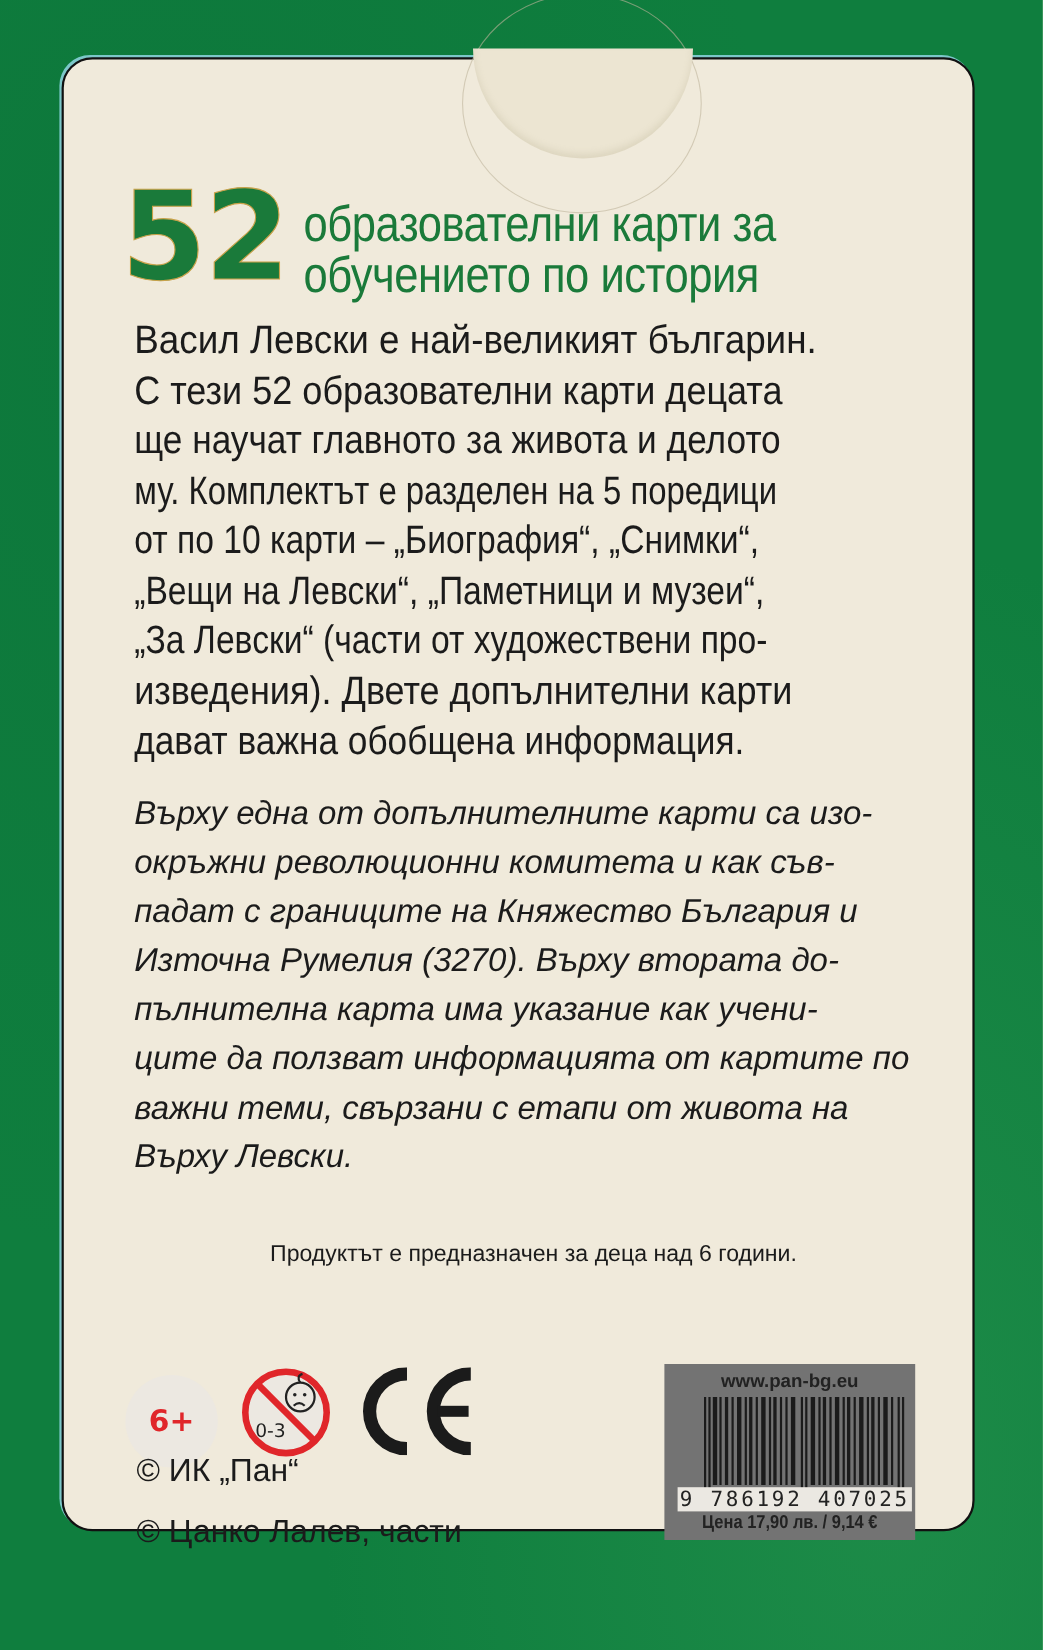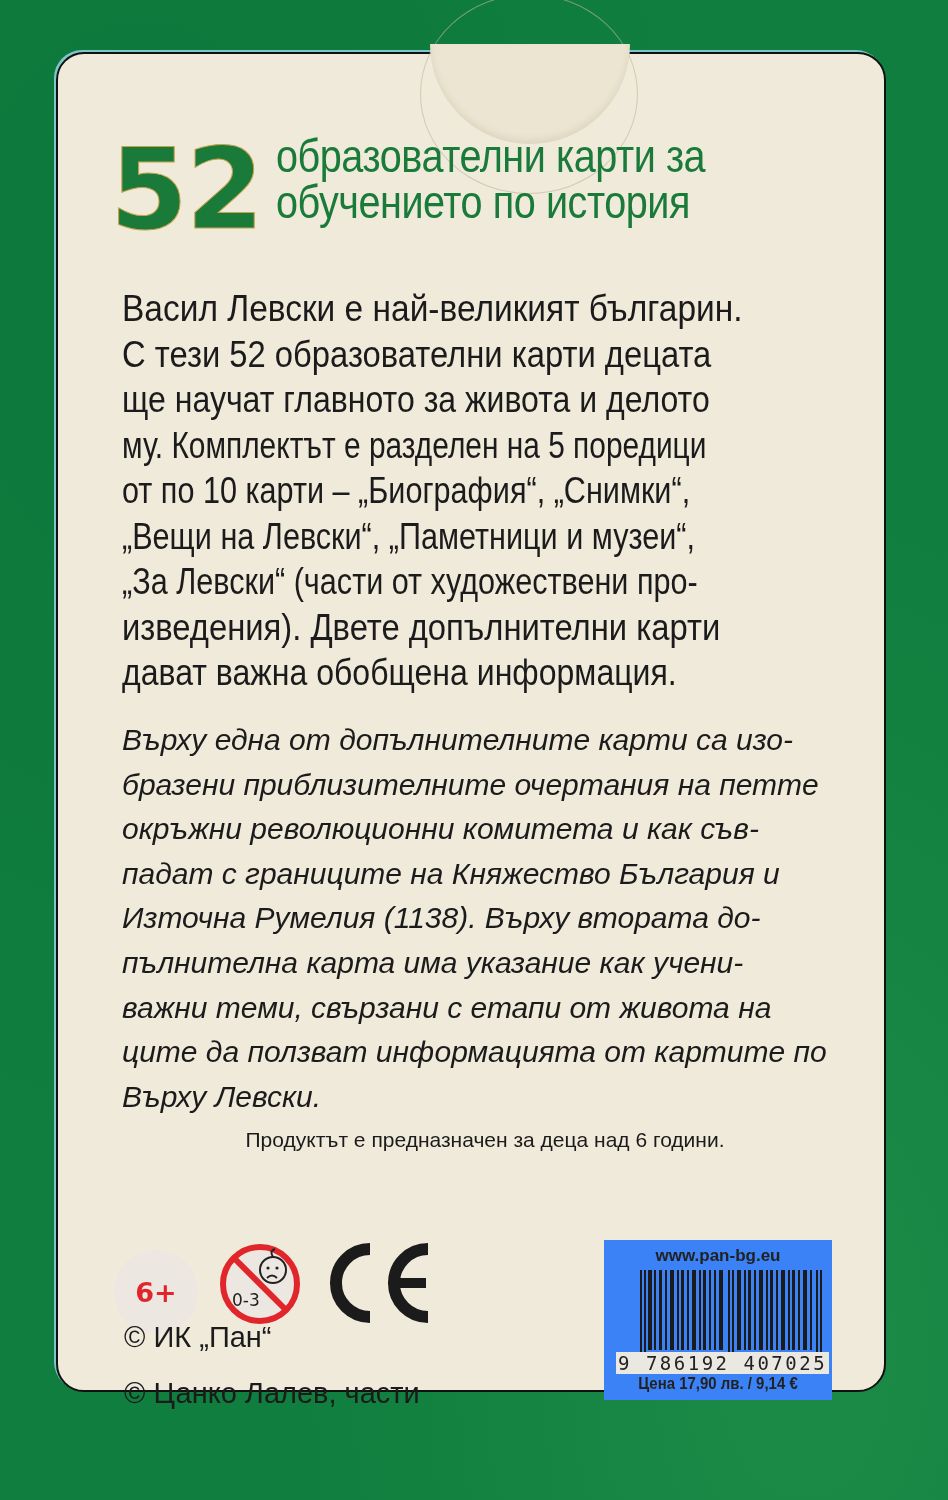--- a/index.html
+++ b/index.html
@@ -45,23 +45,23 @@
       top: -60px;
       width: 218px;
       height: 200px;
       border-radius: 50%;
       border: 1px solid rgba(190,180,155,0.6);
       box-sizing: border-box;
     }
     .title-block {
       position: absolute;
       left: 110px;
-      top: 133px;
+      top: 160px;
       display: flex;
-      align-items: flex-start;
+      align-items: flex-end;
     }
     .big-num {
       font-family: "DejaVu Sans", sans-serif;
       font-weight: bold;
       font-size: 112px;
       line-height: 1;
       color: #1a7a3a;
       letter-spacing: -2px;
       margin-right: 14px;
       -webkit-text-stroke: 1px #c9a24a;
@@ -152,21 +152,21 @@
       line-height: 34px;
     }
     .copy1 { top: 1320px; }
     .copy2 { top: 1376px; }
     .barcode-box {
       position: absolute;
       left: 604px;
       top: 1240px;
       width: 228px;
       height: 160px;
-      background: #3b82f6;
+      background: #737373;
     }
     .bc-url {
       position: absolute;
       left: 0;
       right: 0;
       top: 6px;
       text-align: center;
       font-weight: bold;
       font-size: 17px;
       color: #222;
@@ -224,27 +224,26 @@
   <span class="line" style="transform:scaleX(0.83)">му. Комплектът е разделен на 5 поредици</span>
   <span class="line" style="transform:scaleX(0.85)">от по 10 карти – „Биография“, „Снимки“,</span>
   <span class="line" style="transform:scaleX(0.85)">„Вещи на Левски“, „Паметници и музеи“,</span>
   <span class="line" style="transform:scaleX(0.85)">„За Левски“ (части от художествени про-</span>
   <span class="line" style="transform:scaleX(0.91)">изведения). Двете допълнителни карти</span>
   <span class="line" style="transform:scaleX(0.89)">дават важна обобщена информация.</span>
 </div>
 
 <div class="para para-italic">
   <span class="line">Върху една от допълнителните карти са изо-</span>
-  <span class="line">бразени приблизителните очертания на петте</span>
   <span class="line">окръжни революционни комитета и как съв-</span>
   <span class="line">падат с границите на Княжество България и</span>
-  <span class="line">Източна Румелия (1138).  Върху втората до-</span>
+  <span class="line">Източна Румелия (3270).  Върху втората до-</span>
   <span class="line">пълнителна карта има указание как учени-</span>
+  <span class="line">ците да ползват информацията от картите по</span>
   <span class="line">важни теми, свързани с етапи от живота на</span>
-  <span class="line">ците да ползват информацията от картите по</span>
   <span class="line">Върху Левски.</span>
 </div>
 
 <div class="age-note">Продуктът е предназначен за деца над 6 години.</div>
 
 <div class="badge-6">
   <span>6+</span>
 </div>
 
 <svg class="no-03" viewBox="0 0 84 84">

